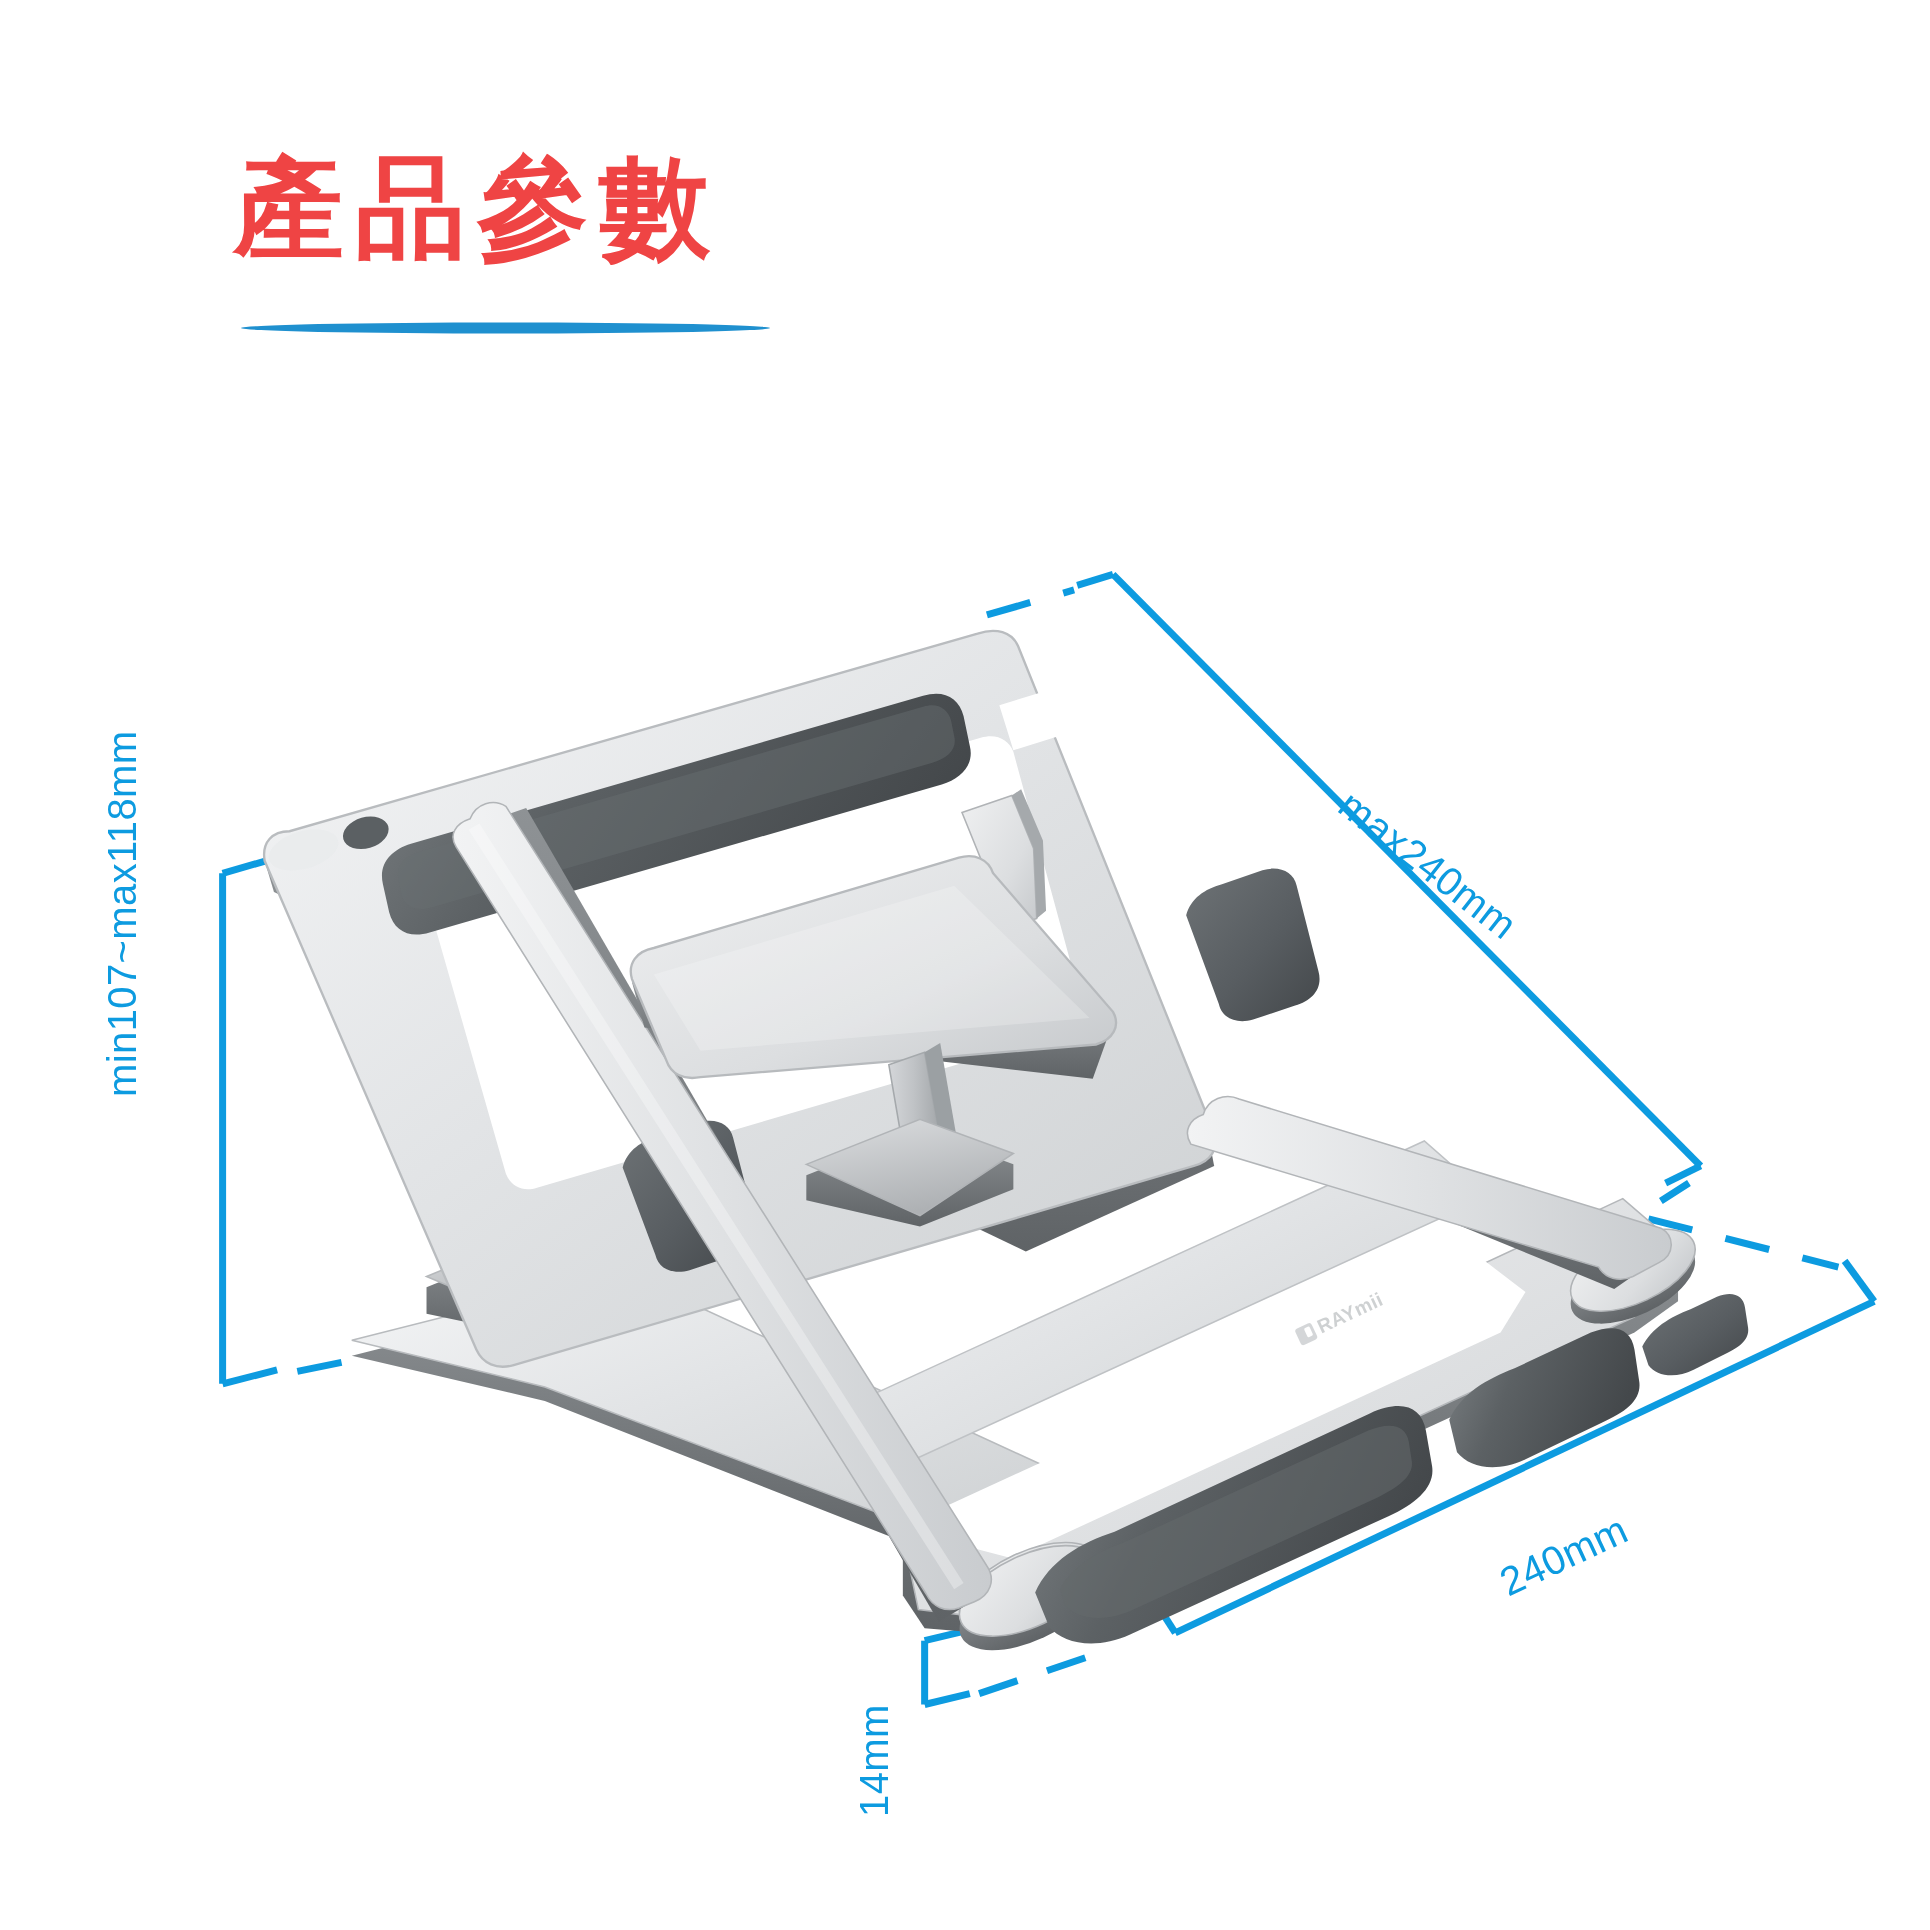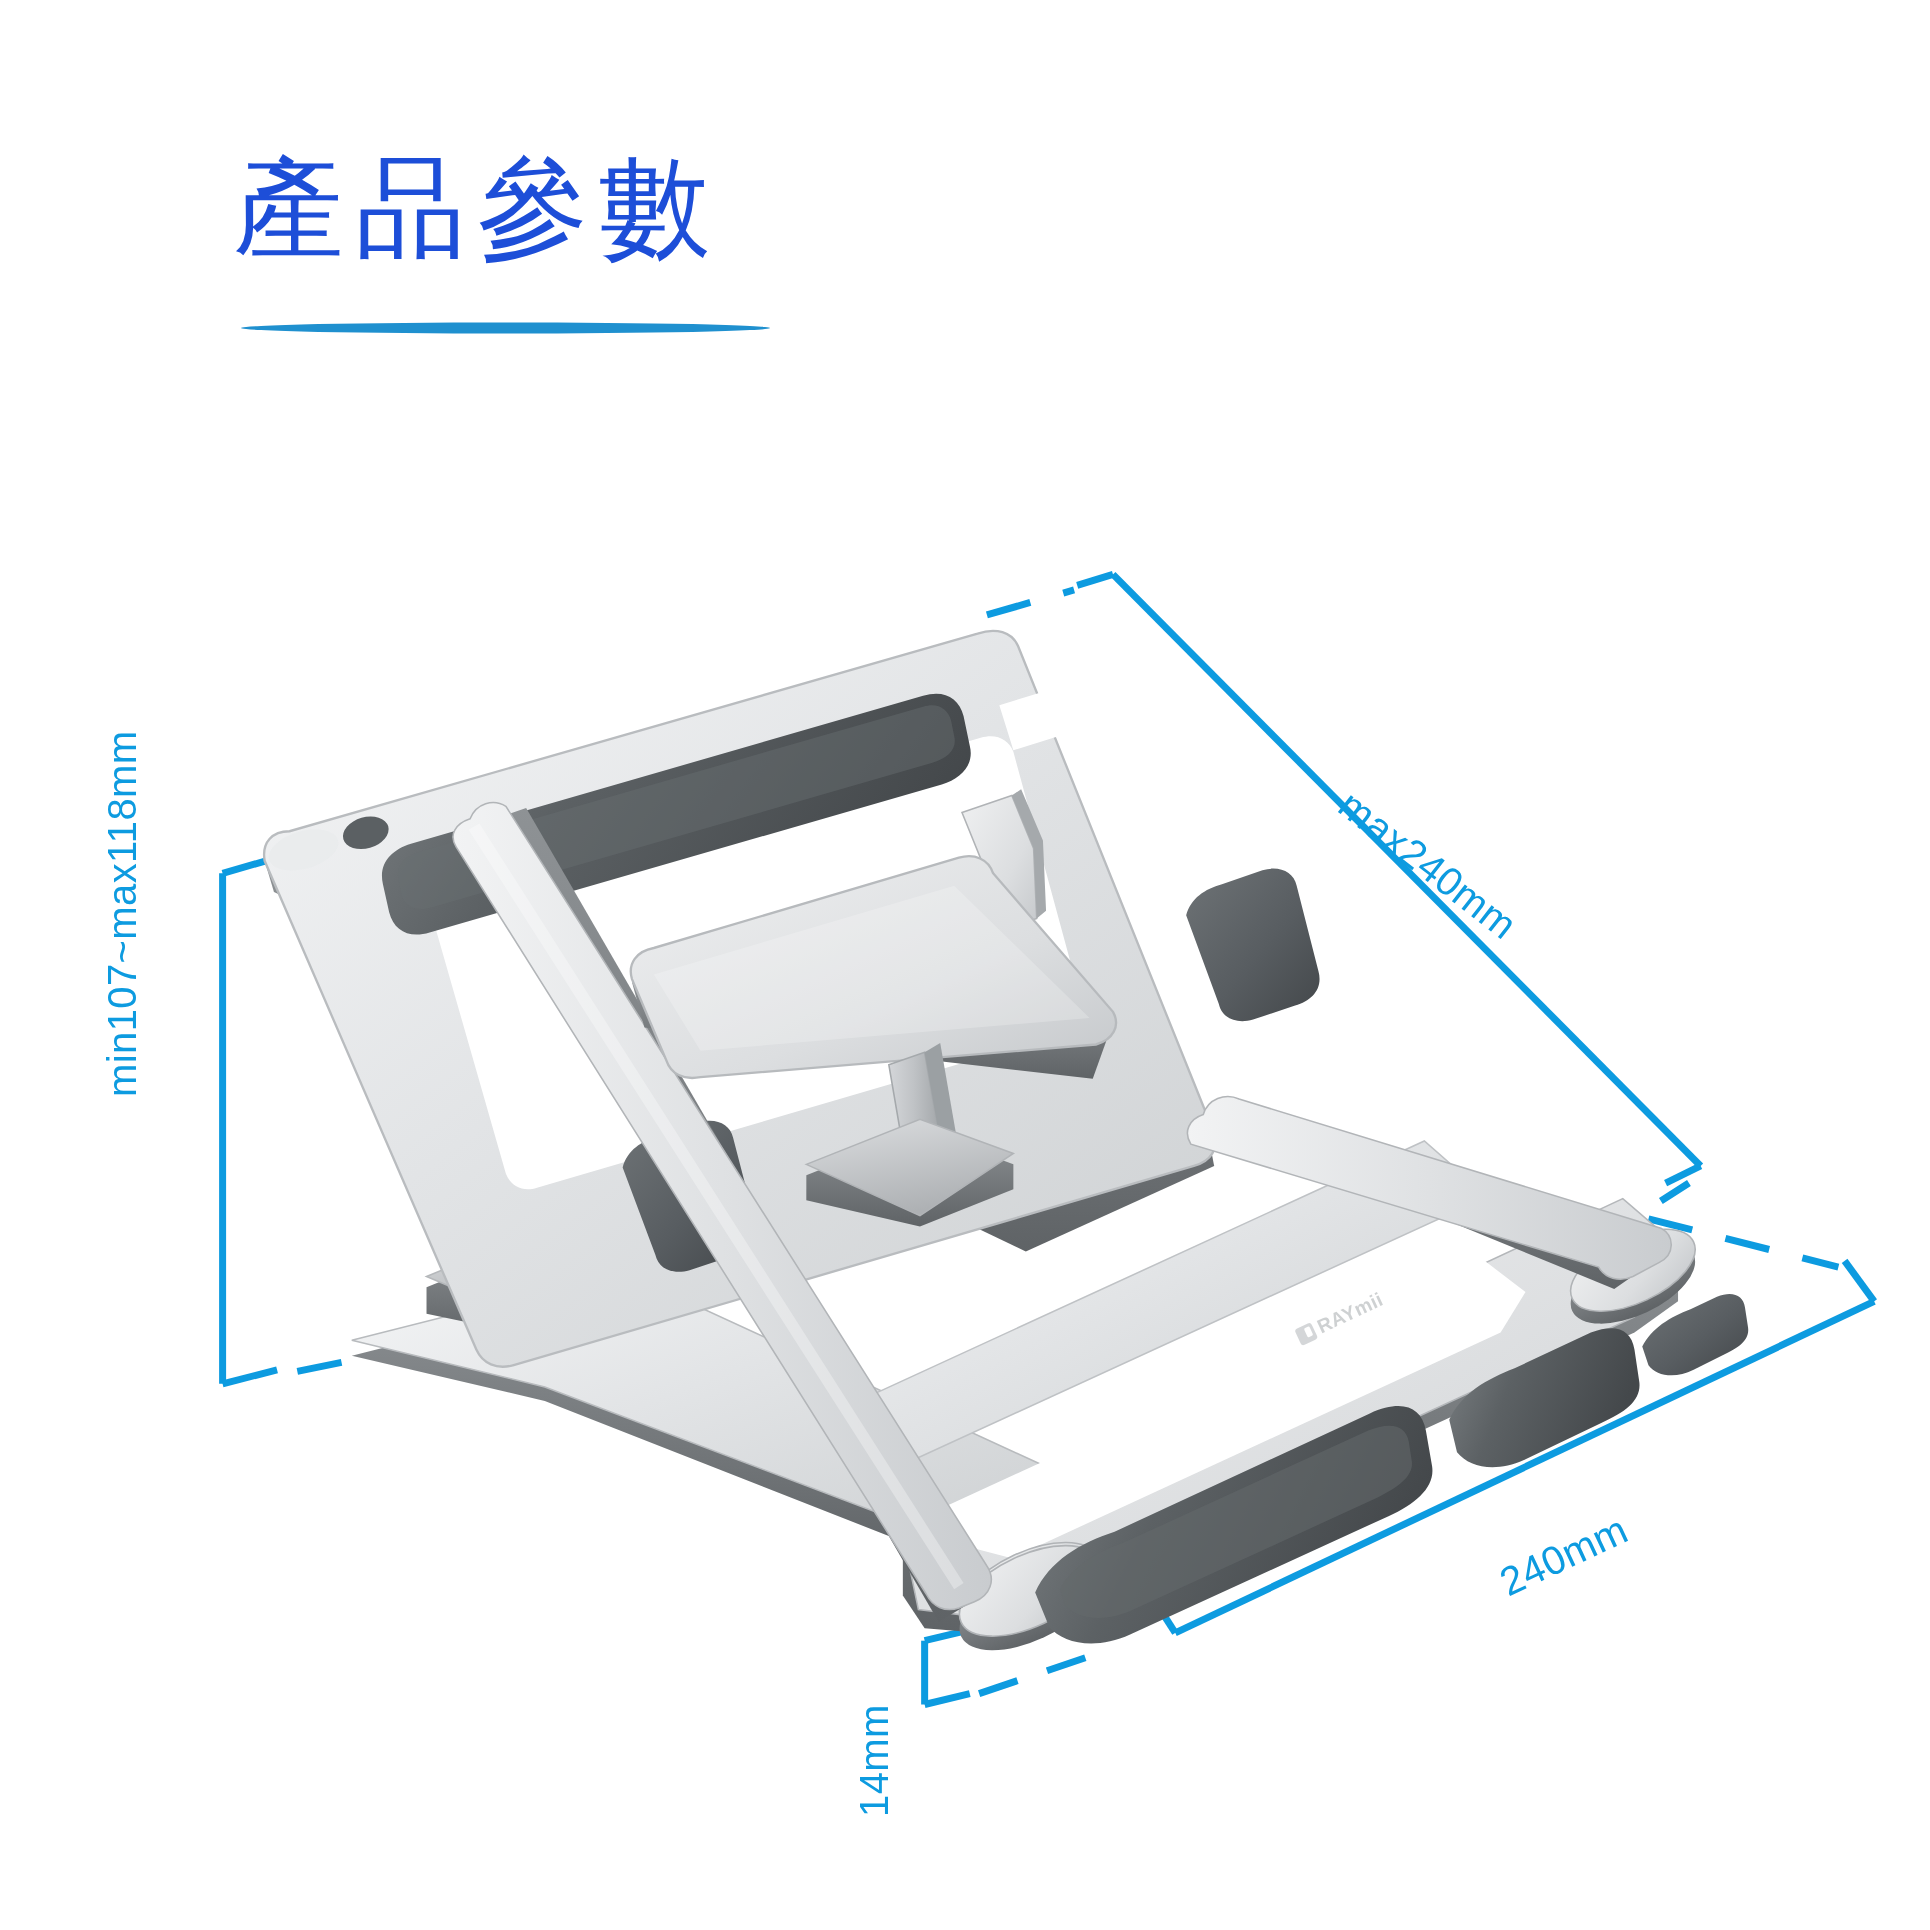--- a/index.html
+++ b/index.html
@@ -26,24 +26,24 @@
   
   #header {
     position: absolute;
     left: 233px;
     top: 148px;
     width: 934px;
     height: 233px;
   }
   #page-title {
     font-size: 111px;
-    font-weight: 400;
+    font-weight: 700;
     line-height: 1.08;
     letter-spacing: 11px;
-    color: #1d4ed8;
+    color: #ef4444;
     font-family: "DejaVu Sans", "Liberation Sans", sans-serif;
     white-space: nowrap;
   }
   #title-underline {
     position: absolute;
     left: 7.8px;
     top: 170px;
     width: 529px;
     height: 20px;
     background: #1f90cf;

